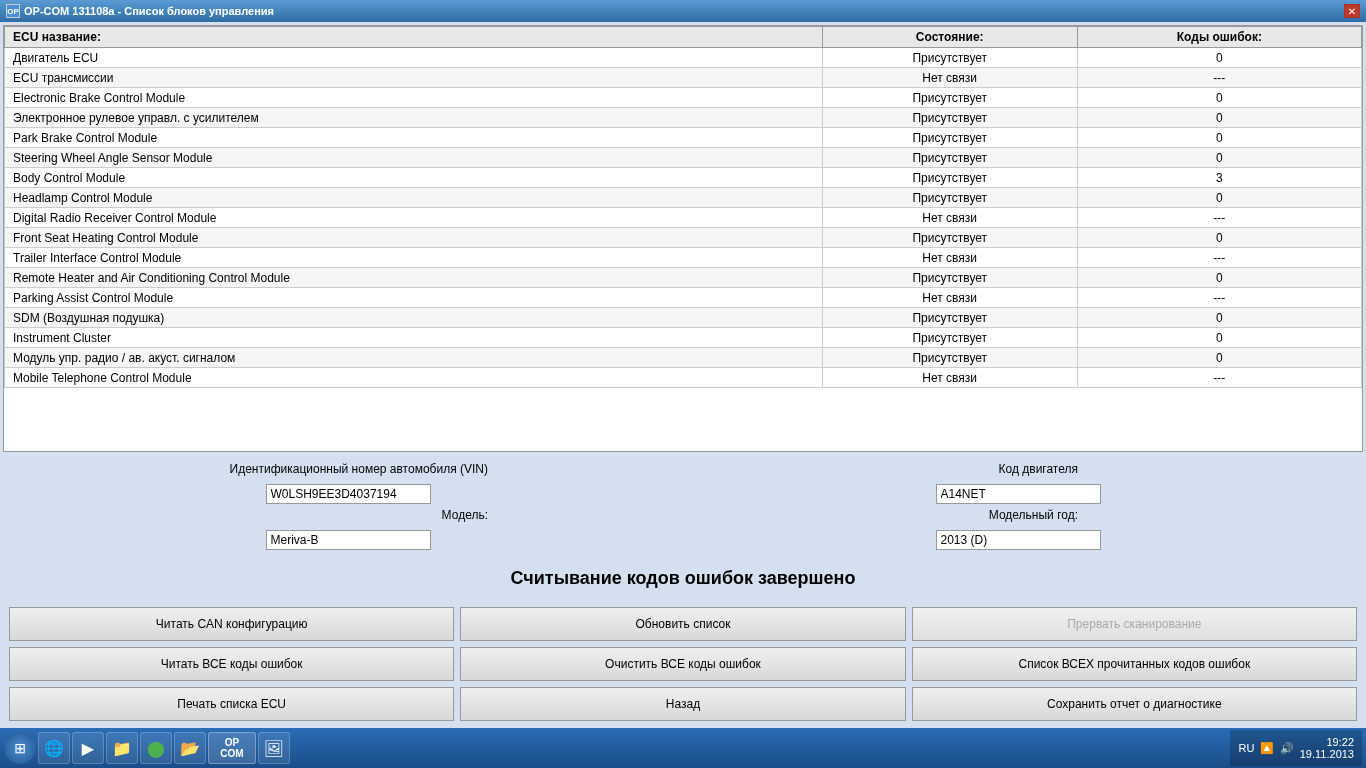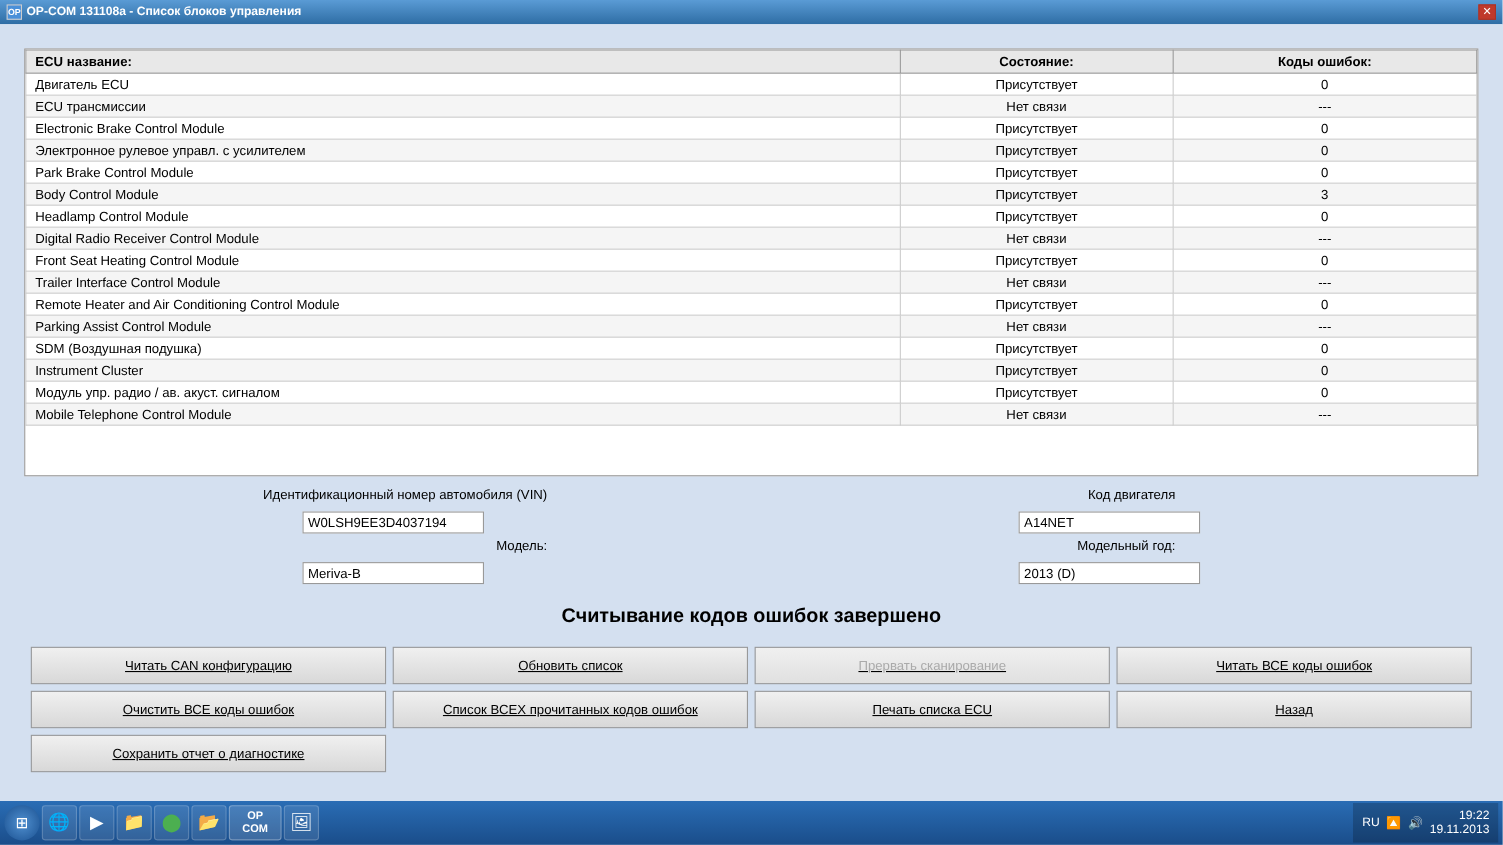--- a/index.html
+++ b/index.html
@@ -16,21 +16,21 @@
       color: white;
     }
     .title-bar-text { font-size: 11px; font-weight: bold; display: flex; align-items: center; gap: 4px; }
     .title-bar-icon { width: 14px; height: 14px; background: #4a90d9; border: 1px solid #ccc; display: flex; align-items: center; justify-content: center; font-size: 8px; color: white; }
     .title-bar-close { background: #c0392b; color: white; border: 1px solid #a93226; width: 16px; height: 14px; font-size: 10px; cursor: pointer; display: flex; align-items: center; justify-content: center; }
 
     
     .main-window {
       background: #d4e0f0;
       height: calc(768px - 22px - 40px);
-      padding: 22px;
+      padding: 3px;
       display: flex;
       flex-direction: column;
       gap: 6px;
     }
 
     
     .table-container {
       background: white;
       border: 1px solid #999;
       flex: 1;
@@ -100,24 +100,23 @@
       text-align: center;
       font-size: 18px;
       font-weight: bold;
       color: #000;
       padding: 8px 0;
     }
 
     
     .buttons-area {
       display: grid;
-      grid-template-columns: 1fr 1fr 1fr 1fr;
+      grid-template-columns: 1fr 1fr 1fr;
       gap: 6px;
       padding: 4px 6px;
-      text-decoration: underline;
     }
     .btn {
       background: linear-gradient(to bottom, #f0f0f0, #d8d8d8);
       border: 1px solid #999;
       padding: 6px 10px;
       font-size: 12px;
       cursor: pointer;
       height: 34px;
       text-align: center;
       white-space: nowrap;
@@ -211,20 +210,25 @@
       <td class="center">Присутствует</td>
       <td class="center">0</td>
     </tr>
           <tr>
       <td>Электронное рулевое управл. с усилителем</td>
       <td class="center">Присутствует</td>
       <td class="center">0</td>
     </tr>
           <tr>
       <td>Park Brake Control Module</td>
+      <td class="center">Присутствует</td>
+      <td class="center">0</td>
+    </tr>
+          <tr>
+      <td>Steering Wheel Angle Sensor Module</td>
       <td class="center">Присутствует</td>
       <td class="center">0</td>
     </tr>
           <tr>
       <td>Body Control Module</td>
       <td class="center">Присутствует</td>
       <td class="center">3</td>
     </tr>
           <tr>
       <td>Headlamp Control Module</td>

